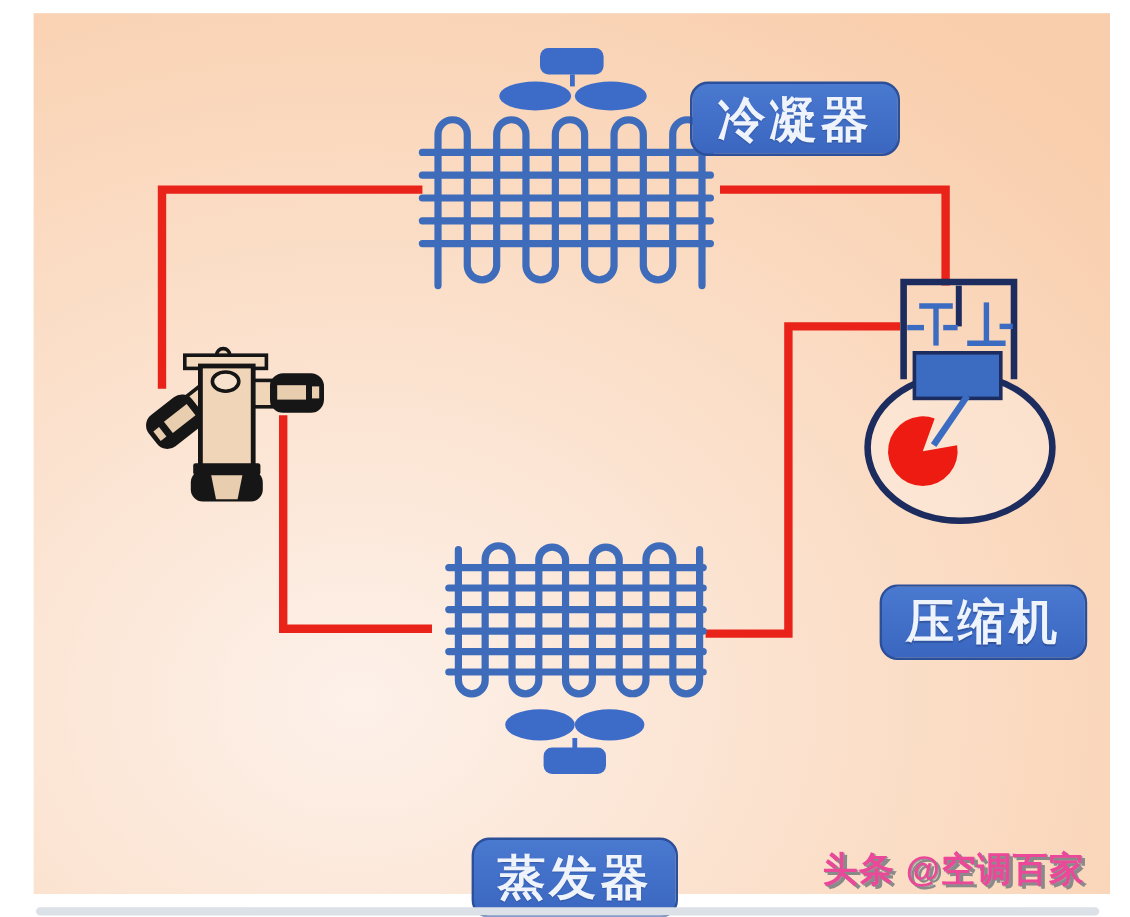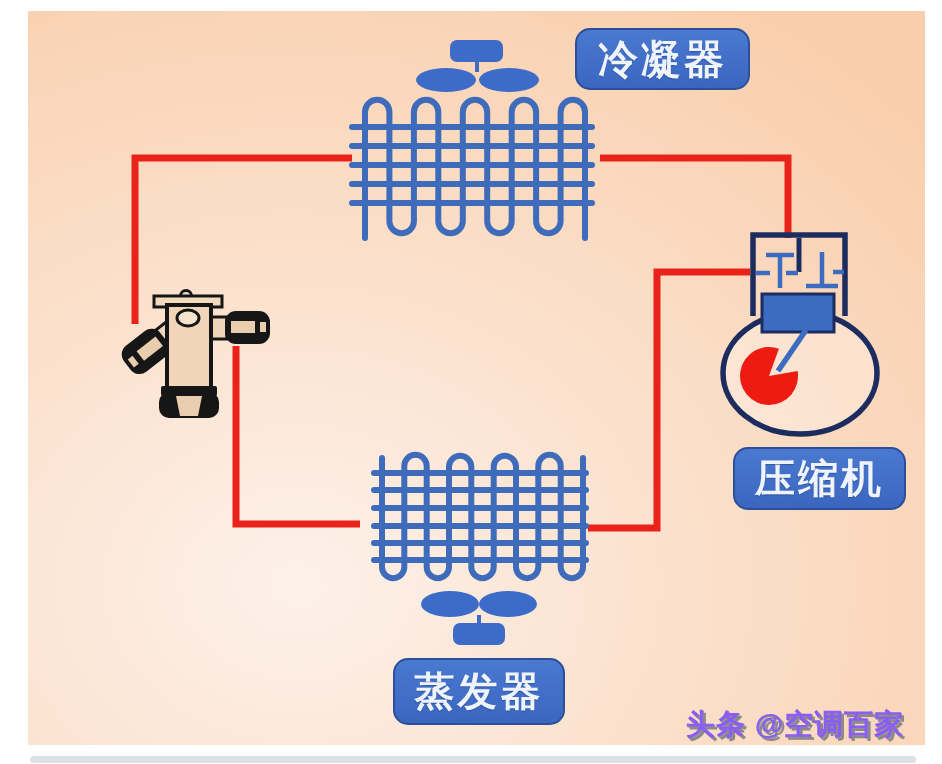--- a/index.html
+++ b/index.html
@@ -7,24 +7,25 @@
     position:relative;width:942px;height:764px;background:#ffffff;overflow:hidden;
     font-family:"Liberation Sans",sans-serif;
   }
   .stage svg{position:absolute;left:0;top:0;}
   .comp-label{
     position:absolute;display:flex;align-items:center;justify-content:center;
     background:linear-gradient(180deg,#4a79d0 0%,#3a66c0 100%);
     border:2px solid #2c4f99;border-radius:15px;box-sizing:border-box;
     color:#eef3fc;font-weight:bold;font-size:40px;letter-spacing:3px;
     text-shadow:0 1px 1px rgba(20,40,90,.35);
+    margin-top:40px;
   }
   .watermark{
     position:absolute;top:705px;right:38px;
-    color:#8b5cf6;font-weight:bold;font-size:29px;letter-spacing:1px;
+    color:#ec4899;font-weight:bold;font-size:29px;letter-spacing:1px;
     text-shadow:3px 3px 0 #8a8a8a, 1px 1px 0 #9a9a9a;
   }
   .bottom-strip{
     position:absolute;left:30px;top:756px;width:886px;height:7px;
     background:#dce1e8;border-radius:4px;
   }
 </style>
 </head>
 <body>
 

